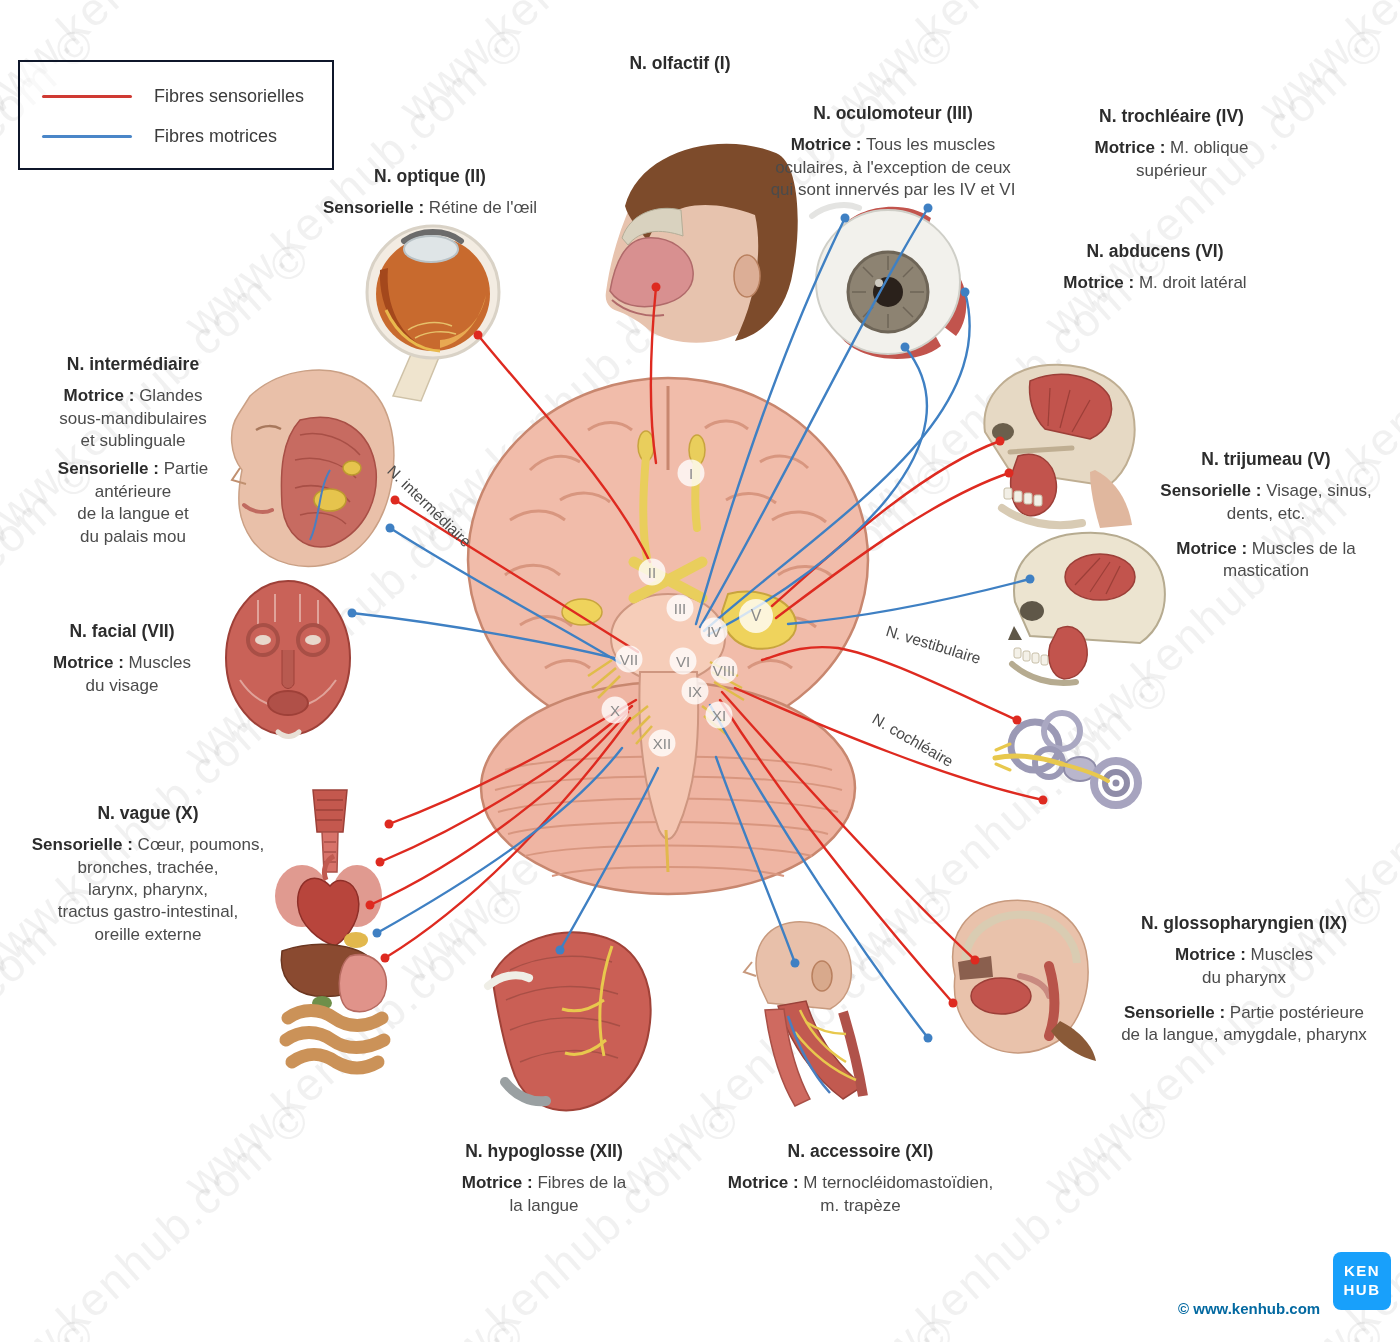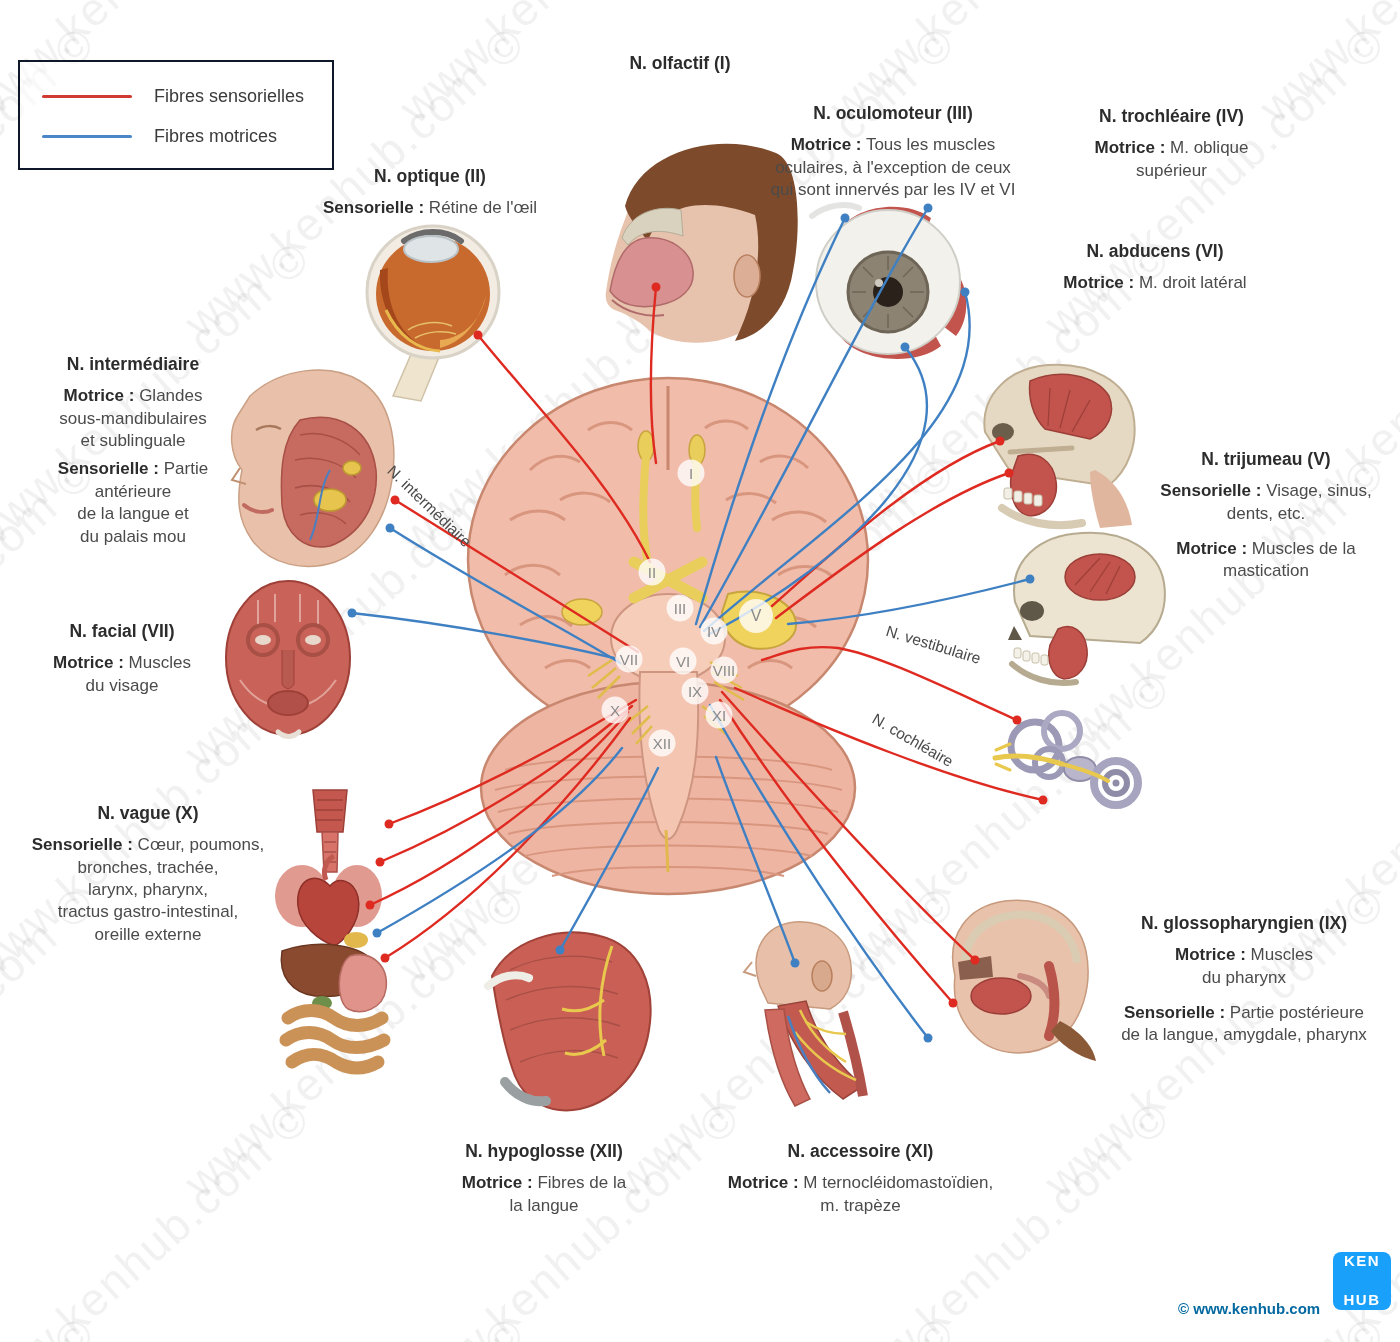--- a/index.html
+++ b/index.html
@@ -27,21 +27,21 @@
           background:rgba(255,255,255,0.55);}
   .leg-row{position:absolute;left:22px;display:flex;align-items:center;gap:22px;}
   .leg-line{width:90px;height:3px;border-radius:2px;}
   .leg-line.red{background:#cf3a33;}
   .leg-line.blue{background:#4a86c8;}
   .leg-label{font-size:18px;color:#3a3a3a;}
   
   .copyright{position:absolute;left:1178px;top:1300px;font-size:15px;font-weight:600;color:#0369a1;}
   .logo{position:absolute;left:1333px;top:1252px;width:58px;height:58px;border-radius:8px;background:#18a0fb;
         color:#fff;font-weight:700;font-size:15px;letter-spacing:1.5px;display:flex;flex-direction:column;
-        align-items:center;justify-content:space-between;line-height:1.25;cursor:pointer;}
+        align-items:center;justify-content:center;line-height:1.25;cursor:pointer;}
   svg.art{position:absolute;left:0;top:0;}
 </style>
 </head>
 <body>
 
 <div class="stage">
 
   <div class="wm">
       <span style="left: -80px; top: -60px;">www.kenhub.com ©</span>
       <span style="left: 350px; top: -60px;">www.kenhub.com ©</span>

